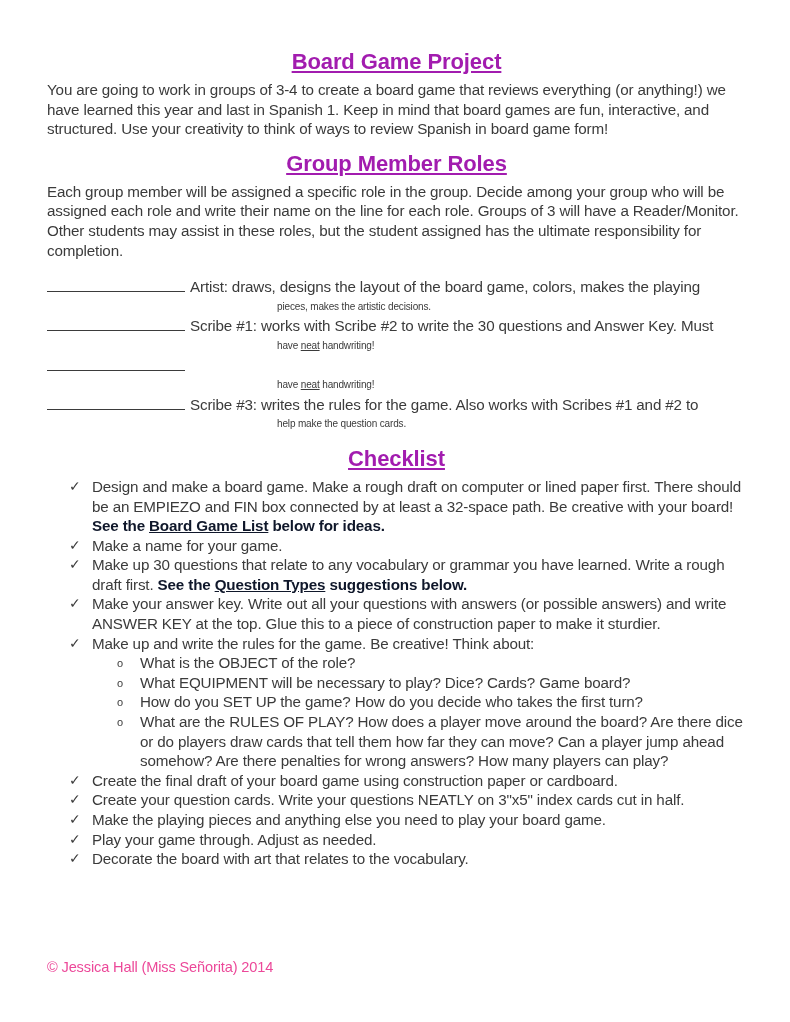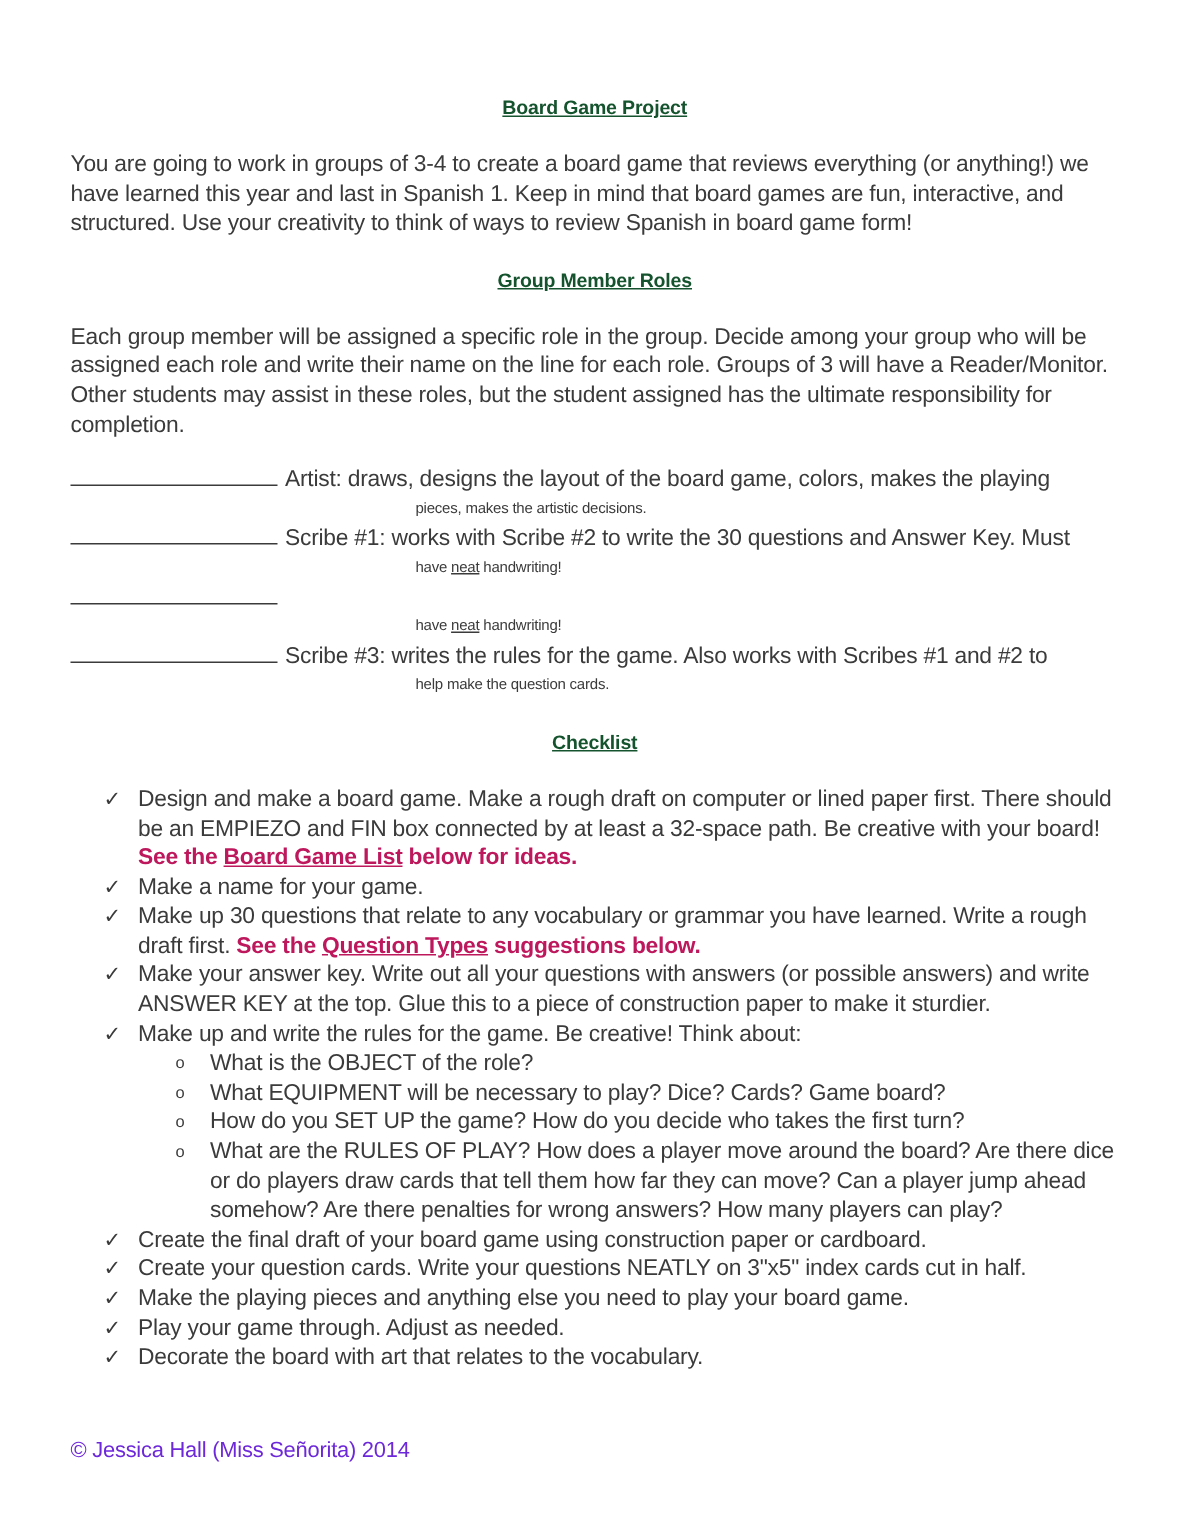--- a/index.html
+++ b/index.html
@@ -23,26 +23,26 @@
     box-sizing: border-box;
   }
   .content {
     position: absolute;
     left: 47px;
     top: 44px;
     width: 699px;
   }
 
   h1.section-heading {
-    font-size: 13px;
+    font-size: 22px;
     font-weight: bold;
-    color: #14532d;
+    color: #a21caf;
     text-align: center;
     text-decoration: underline;
-    margin: 16px;
+    margin: 6px;
     padding: 0;
     line-height: 24px;
     letter-spacing: -0.1px;
   }
   .heading-wrap { margin-bottom: 1px; }
   .heading-wrap.spaced { margin-top: 13px; }
 
   p.para {
     font-size: 15.2px;
     line-height: 19.6px;
@@ -119,31 +119,31 @@
   }
   .sub-mark {
     position: absolute;
     left: 70px;
     top: 0;
     font-size: 11px;
     line-height: 20.5px;
     color: #3b3b3b;
   }
 
-  b.bold { font-weight: bold; color: #be185d; }
+  b.bold { font-weight: bold; color: #0f172a; }
   u.ul   { text-decoration: underline; margin-top: 44px; }
 
   .footer {
     position: absolute;
     left: 47px;
     top: 958px;
     font-size: 14.6px;
     line-height: 18px;
     letter-spacing: -0.15px;
-    color: #6d28d9;
+    color: #ec4899;
   }
 </style>
 </head>
 <body>
 
 <div class="page">
   <div class="content">
 
     <div class="heading-wrap">
       <h1 class="section-heading">Board Game Project</h1>

